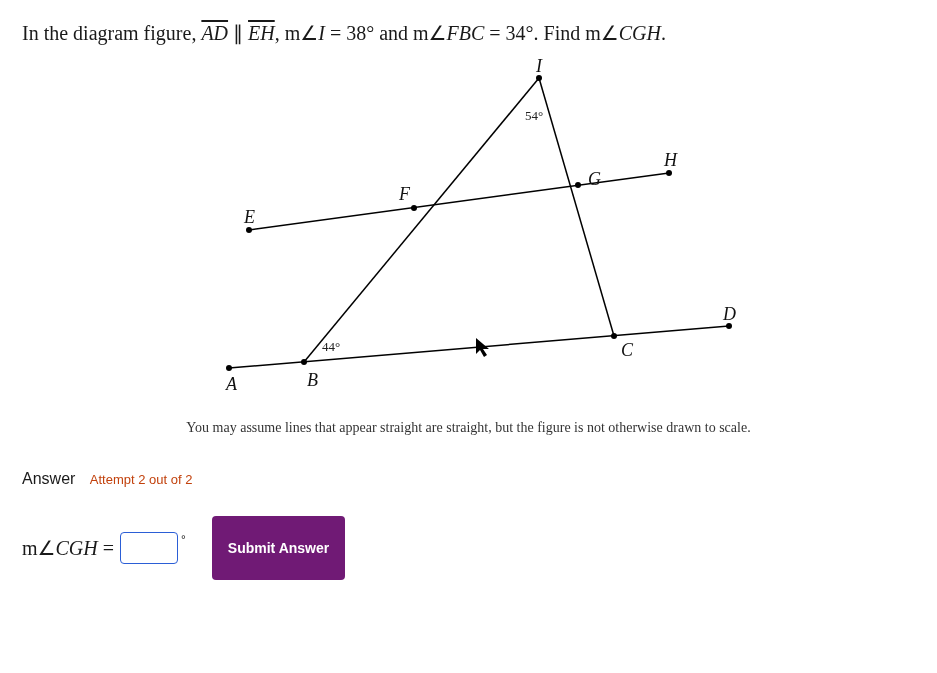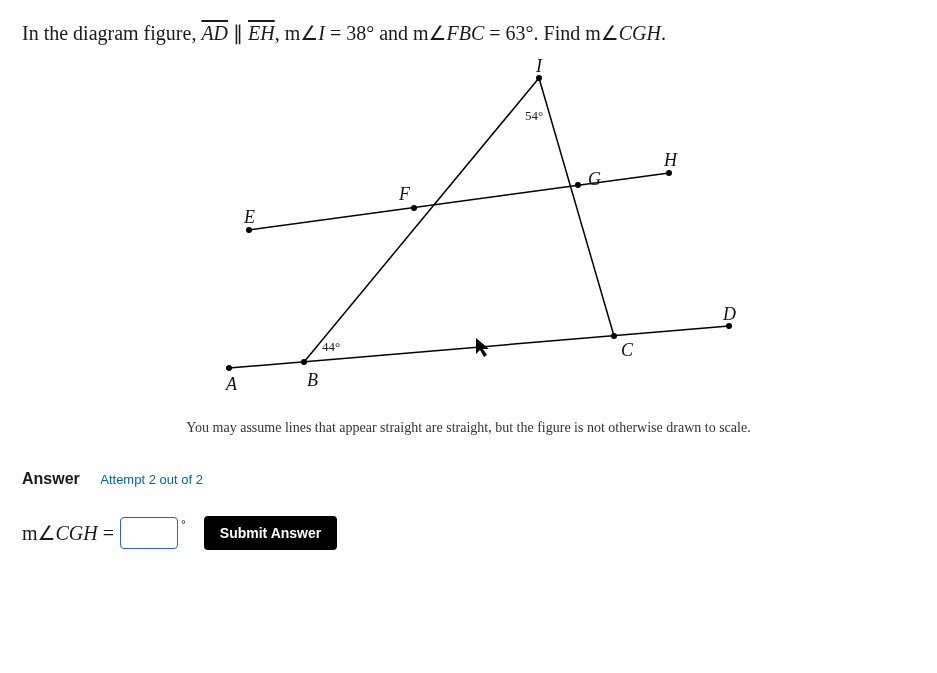--- a/index.html
+++ b/index.html
@@ -40,34 +40,34 @@
     text-align: center;
     font-size: 14px;
     color: #333;
     margin-top: 12px;
   }
   .answer-section {
     margin-top: 34px;
     font-family: Arial, Helvetica, sans-serif;
   }
   .answer-label {
-    font-weight: bold;
+    font-weight: normal;
     font-size: 16px;
     text-align: center;
   }
   .attempt {
     font-size: 13px;
-    color: #0369a1;
-    margin-left: 16px;
+    color: #c2410c;
+    margin-left: 10px;
   }
   .input-row {
     margin-top: 28px;
     display: flex;
     align-items: center;
-    gap: 18px;
+    gap: 26px;
   }
   .angle-expr {
     font-family: Georgia, 'Times New Roman', serif;
     font-size: 20px;
     display: flex;
     align-items: center;
     gap: 6px;
   }
   .deg-box {
     display: flex;
@@ -84,36 +84,36 @@
     outline: none;
     font-family: Arial, sans-serif;
   }
   .deg-sym {
     font-size: 12px;
     margin-left: 3px;
     margin-top: 1px;
     font-family: Arial, sans-serif;
   }
   .submit-btn {
-    background: #000000;
+    background: #701a75;
     color: #fff;
     border: none;
     border-radius: 4px;
-    padding: 9px 16px;
+    padding: 24px 16px;
     font-size: 14px;
     font-weight: bold;
     cursor: pointer;
     font-family: Arial, sans-serif;
   }
 </style>
 </head>
 <body>
 
 <div class="prompt">
-  <span>In the diagram figure, </span><span class="overline">AD</span><span> ∥ </span><span class="overline">EH</span><span>, m∠</span><span class="italic">I</span><span> = 38° and m∠</span><span class="italic">FBC</span><span> = 63°. Find m∠</span><span class="italic">CGH</span><span>.</span>
+  <span>In the diagram figure, </span><span class="overline">AD</span><span> ∥ </span><span class="overline">EH</span><span>, m∠</span><span class="italic">I</span><span> = 38° and m∠</span><span class="italic">FBC</span><span> = 34°. Find m∠</span><span class="italic">CGH</span><span>.</span>
 </div>
 
 <div class="diagram-wrap">
   <svg class="diagram" width="560" height="350" viewBox="0 0 560 350">
 
     <line x1="40" y1="310" x2="540" y2="268" stroke="#000" stroke-width="1.5"></line>
 
     <line x1="60" y1="172" x2="480" y2="115" stroke="#000" stroke-width="1.5"></line>
 
     <line x1="115" y1="304" x2="350" y2="20" stroke="#000" stroke-width="1.5"></line>

